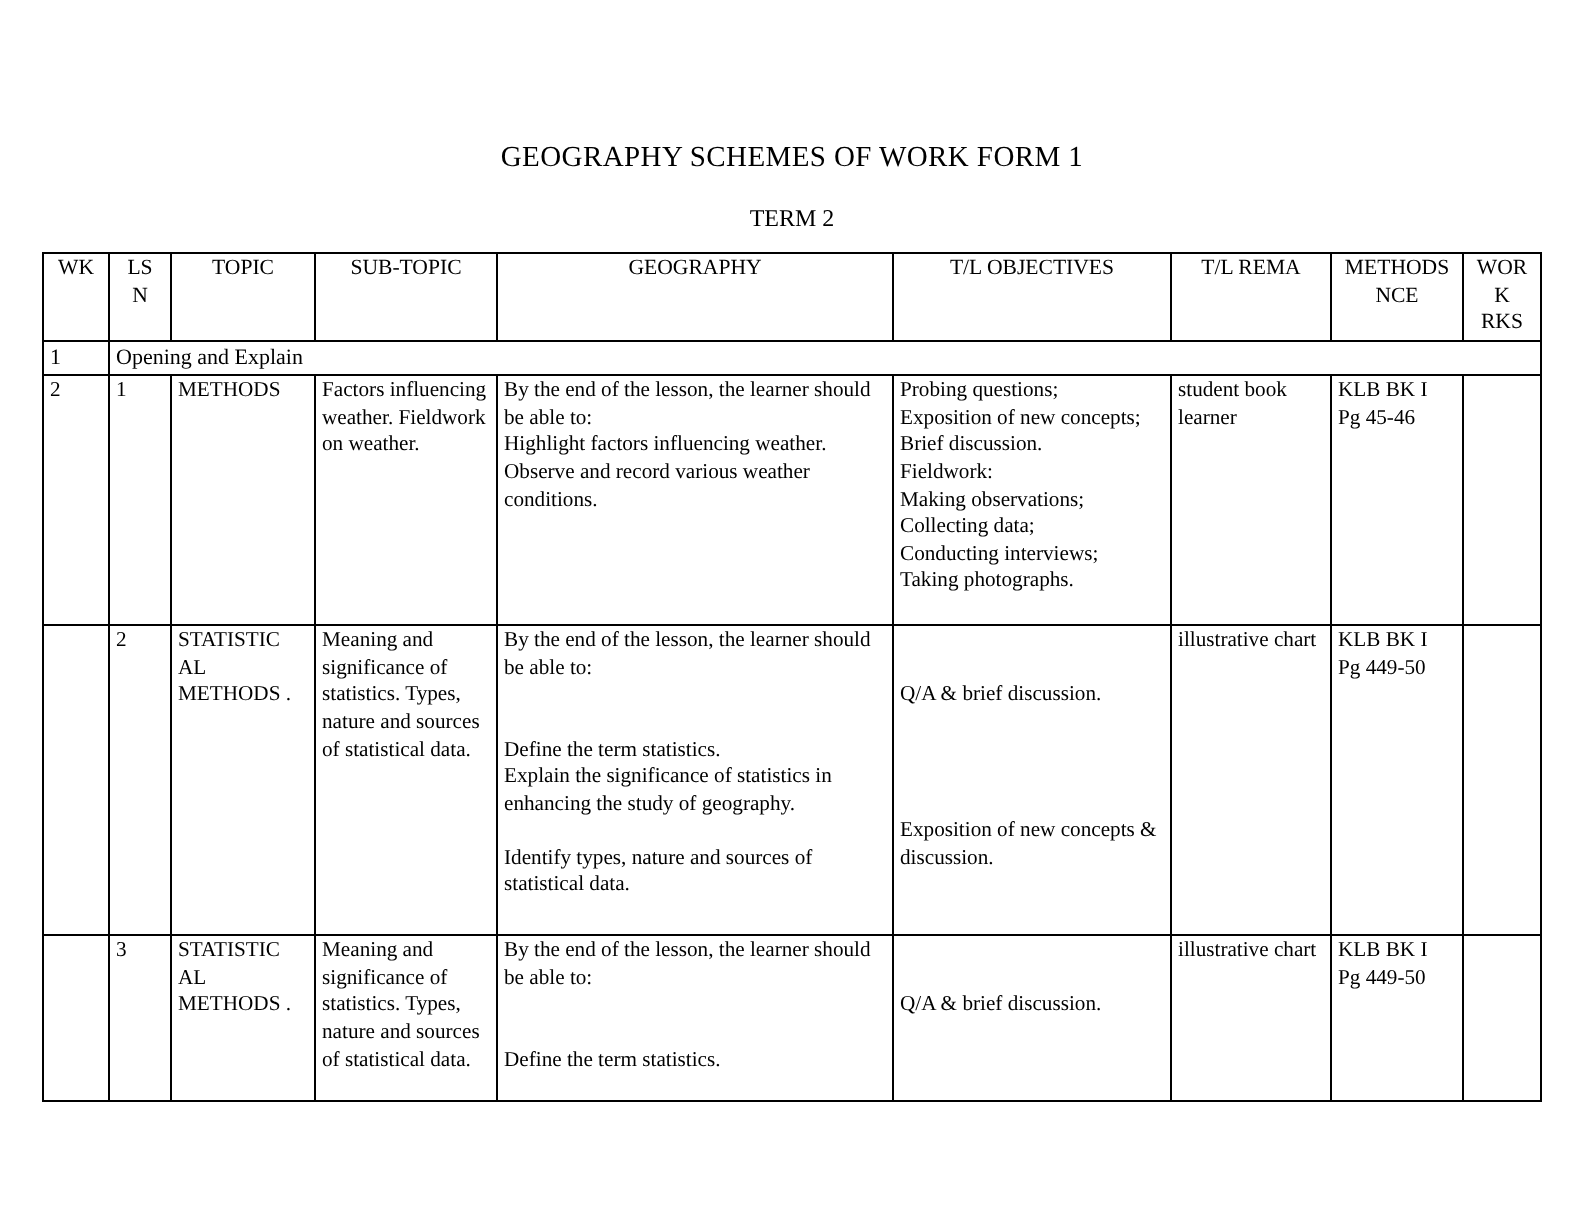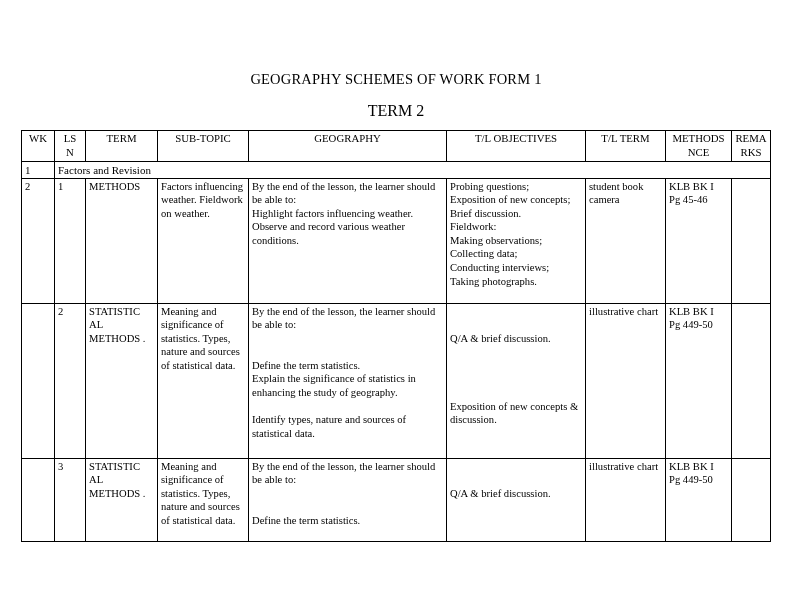--- a/index.html
+++ b/index.html
@@ -25,21 +25,21 @@
     text-align: center;
     font-size: 14.5px;
     letter-spacing: 0.2px;
     margin: 0;
     padding-top: 72px;
     line-height: 1.05;
     font-weight: normal;
   }
   .doc-subtitle {
     text-align: center;
-    font-size: 16px;
+    font-size: 12px;
     margin: 0;
     padding-top: 16px;
     padding-bottom: 10px;
     line-height: 1.05;
     font-weight: normal;
   }
   table.scheme {
     border-collapse: collapse;
     table-layout: fixed;
     margin-left: 21px;
@@ -112,56 +112,56 @@
         <col class="c-act">
         <col class="c-aids">
         <col class="c-ref">
         <col class="c-rem">
     </colgroup>
     <thead>
       <tr class="hdr-row">
         <th class="cell-text">WK</th>
         <th class="cell-text">LS
 N</th>
-        <th class="cell-text">TERM</th>
+        <th class="cell-text">TOPIC</th>
         <th class="cell-text">SUB-TOPIC</th>
         <th class="cell-text">GEOGRAPHY</th>
         <th class="cell-text">T/L OBJECTIVES</th>
-        <th class="cell-text">T/L TERM</th>
+        <th class="cell-text">T/L REMA</th>
         <th class="cell-text">METHODS
 NCE</th>
-        <th class="cell-text">REMA
+        <th class="cell-text">WORK
 RKS</th>
       </tr>
     </thead>
     <tbody>
 
       <tr class="row-opening">
         <td class="wkcell">1</td>
-        <td colspan="8">Factors and Revision</td>
+        <td colspan="8">Opening and Explain</td>
       </tr>
 
       <tr>
         <td class="r1">2</td>
         <td>1</td>
         <td>METHODS</td>
         <td>Factors influencing weather. Fieldwork on weather.</td>
         <td class="cell-text">By the end of the lesson, the learner should be able to:
 Highlight factors influencing weather.
 Observe and record various weather conditions.</td>
         <td class="cell-text">Probing questions;
 Exposition of new concepts;
 Brief discussion.
 Fieldwork:
 Making observations;
 Collecting data;
 Conducting interviews;
 Taking photographs.</td>
         <td class="cell-text">student book
-camera</td>
+learner</td>
         <td class="cell-text">KLB BK I
 Pg 45-46</td>
         <td></td>
       </tr>
 
       <tr>
         <td class="r2"></td>
         <td>2</td>
         <td>STATISTIC AL METHODS .</td>
         <td>Meaning and significance of statistics. Types, nature and sources of statistical data.</td>

